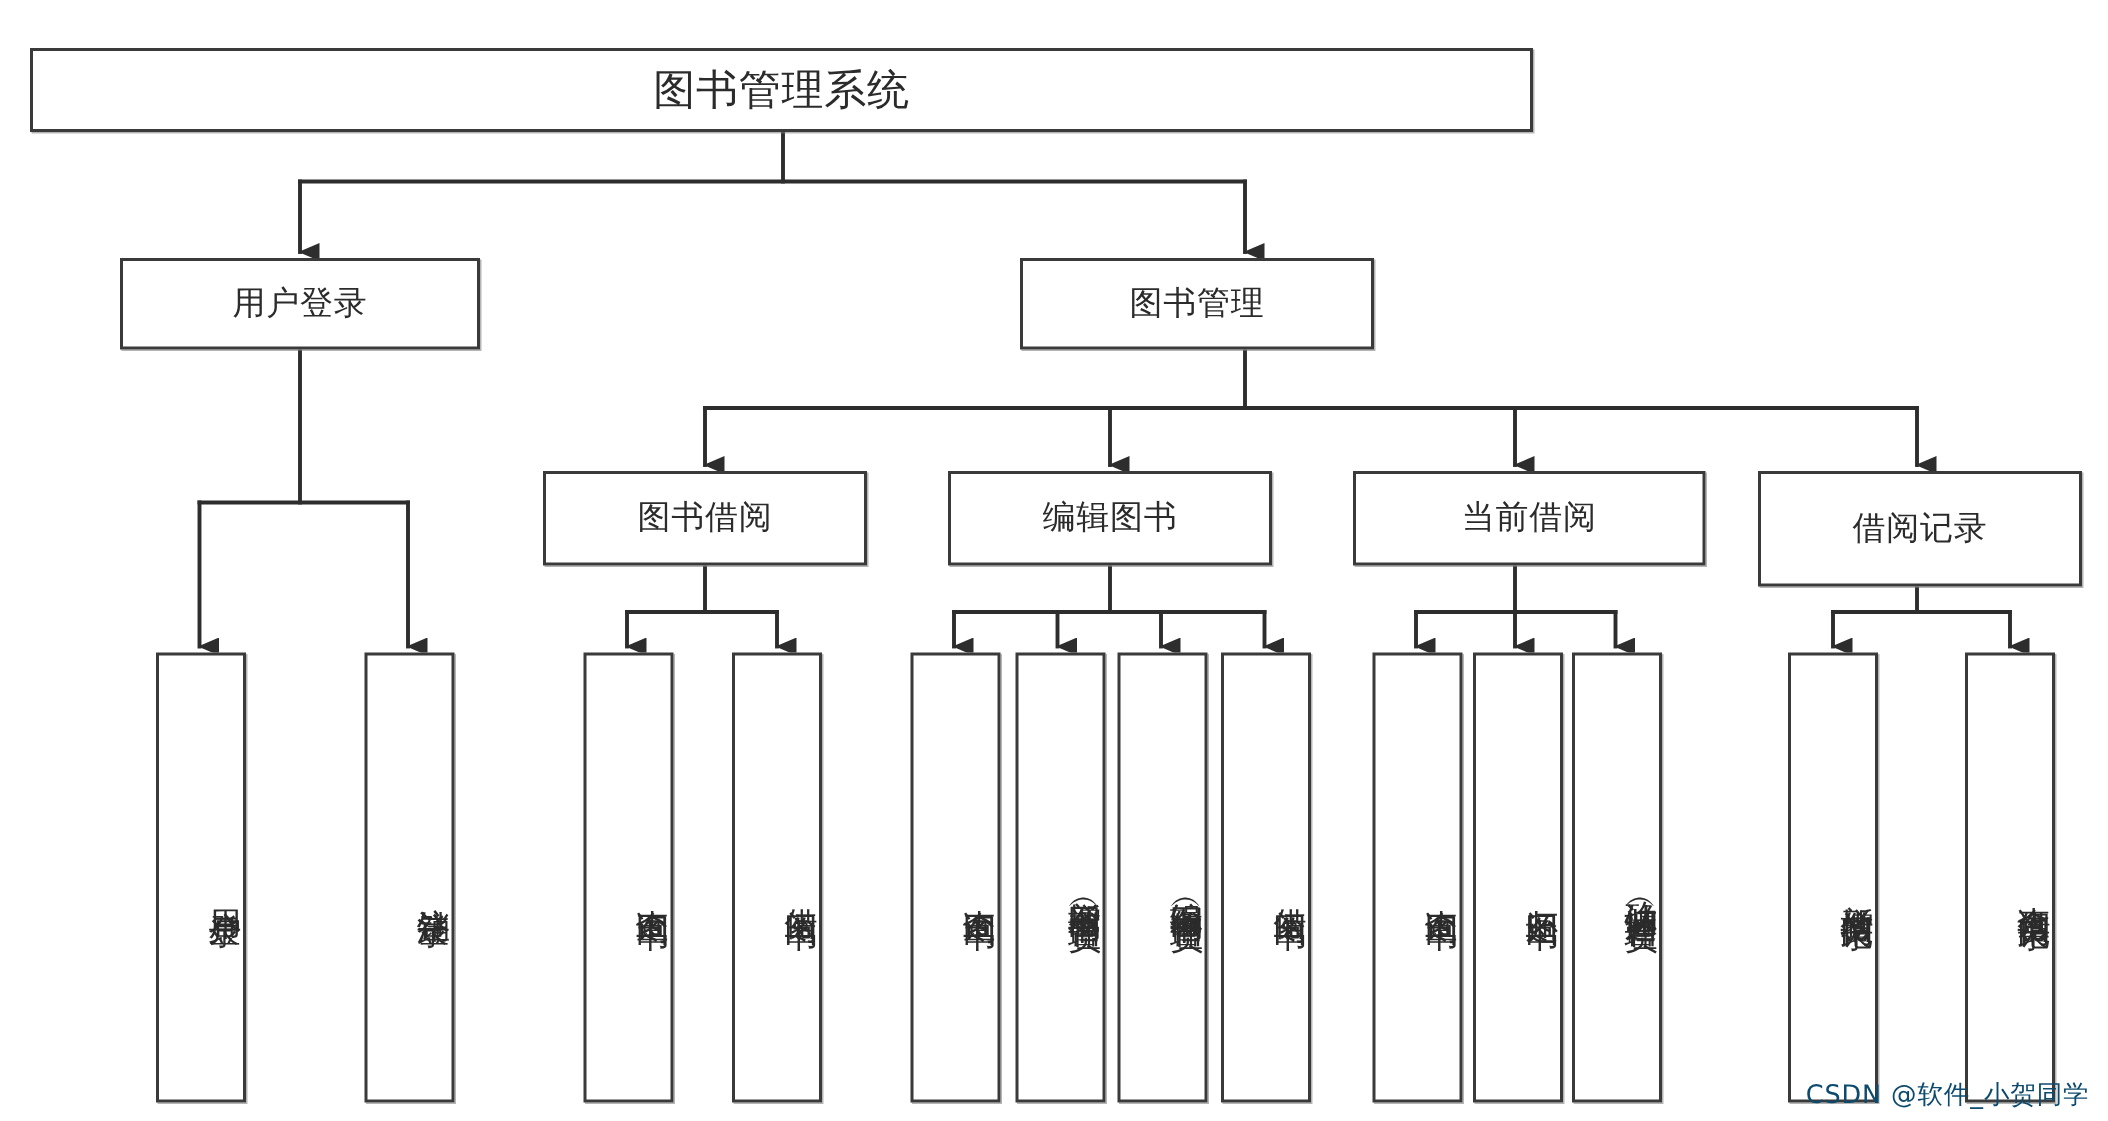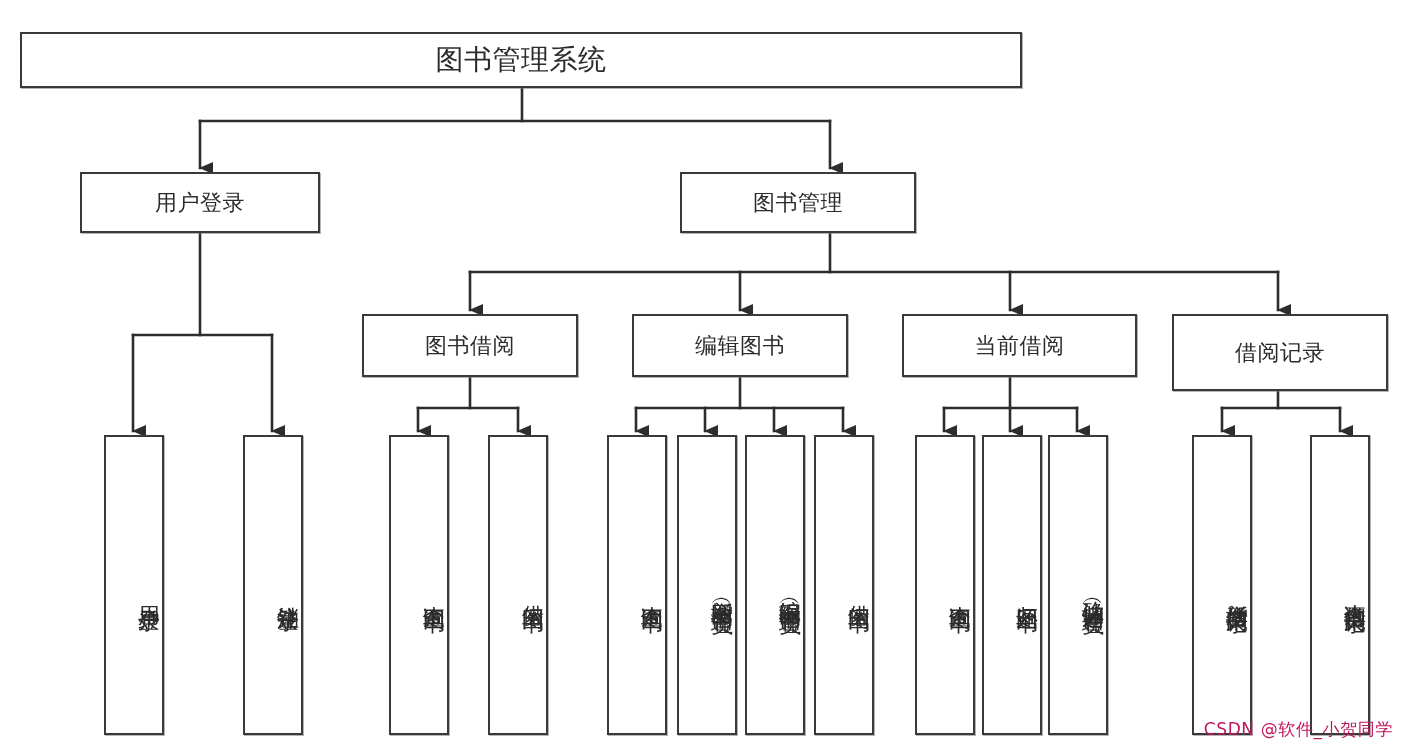--- a/index.html
+++ b/index.html
@@ -42,21 +42,21 @@
     white-space:nowrap;
   }
   .node.vert.topalign{align-items:flex-start;}
 
   
   #watermark{
     position:absolute;
     right:12px;
     bottom:6px;
     font-size:17px;
-    color:#be185d;
+    color:#0c4a6e;
     letter-spacing:.6px;
     white-space:nowrap;
     pointer-events:none;
     font-family:"DejaVu Sans","Liberation Sans",sans-serif;
   }
 </style>
 </head>
 <body>
 
 <div id="canvas">

